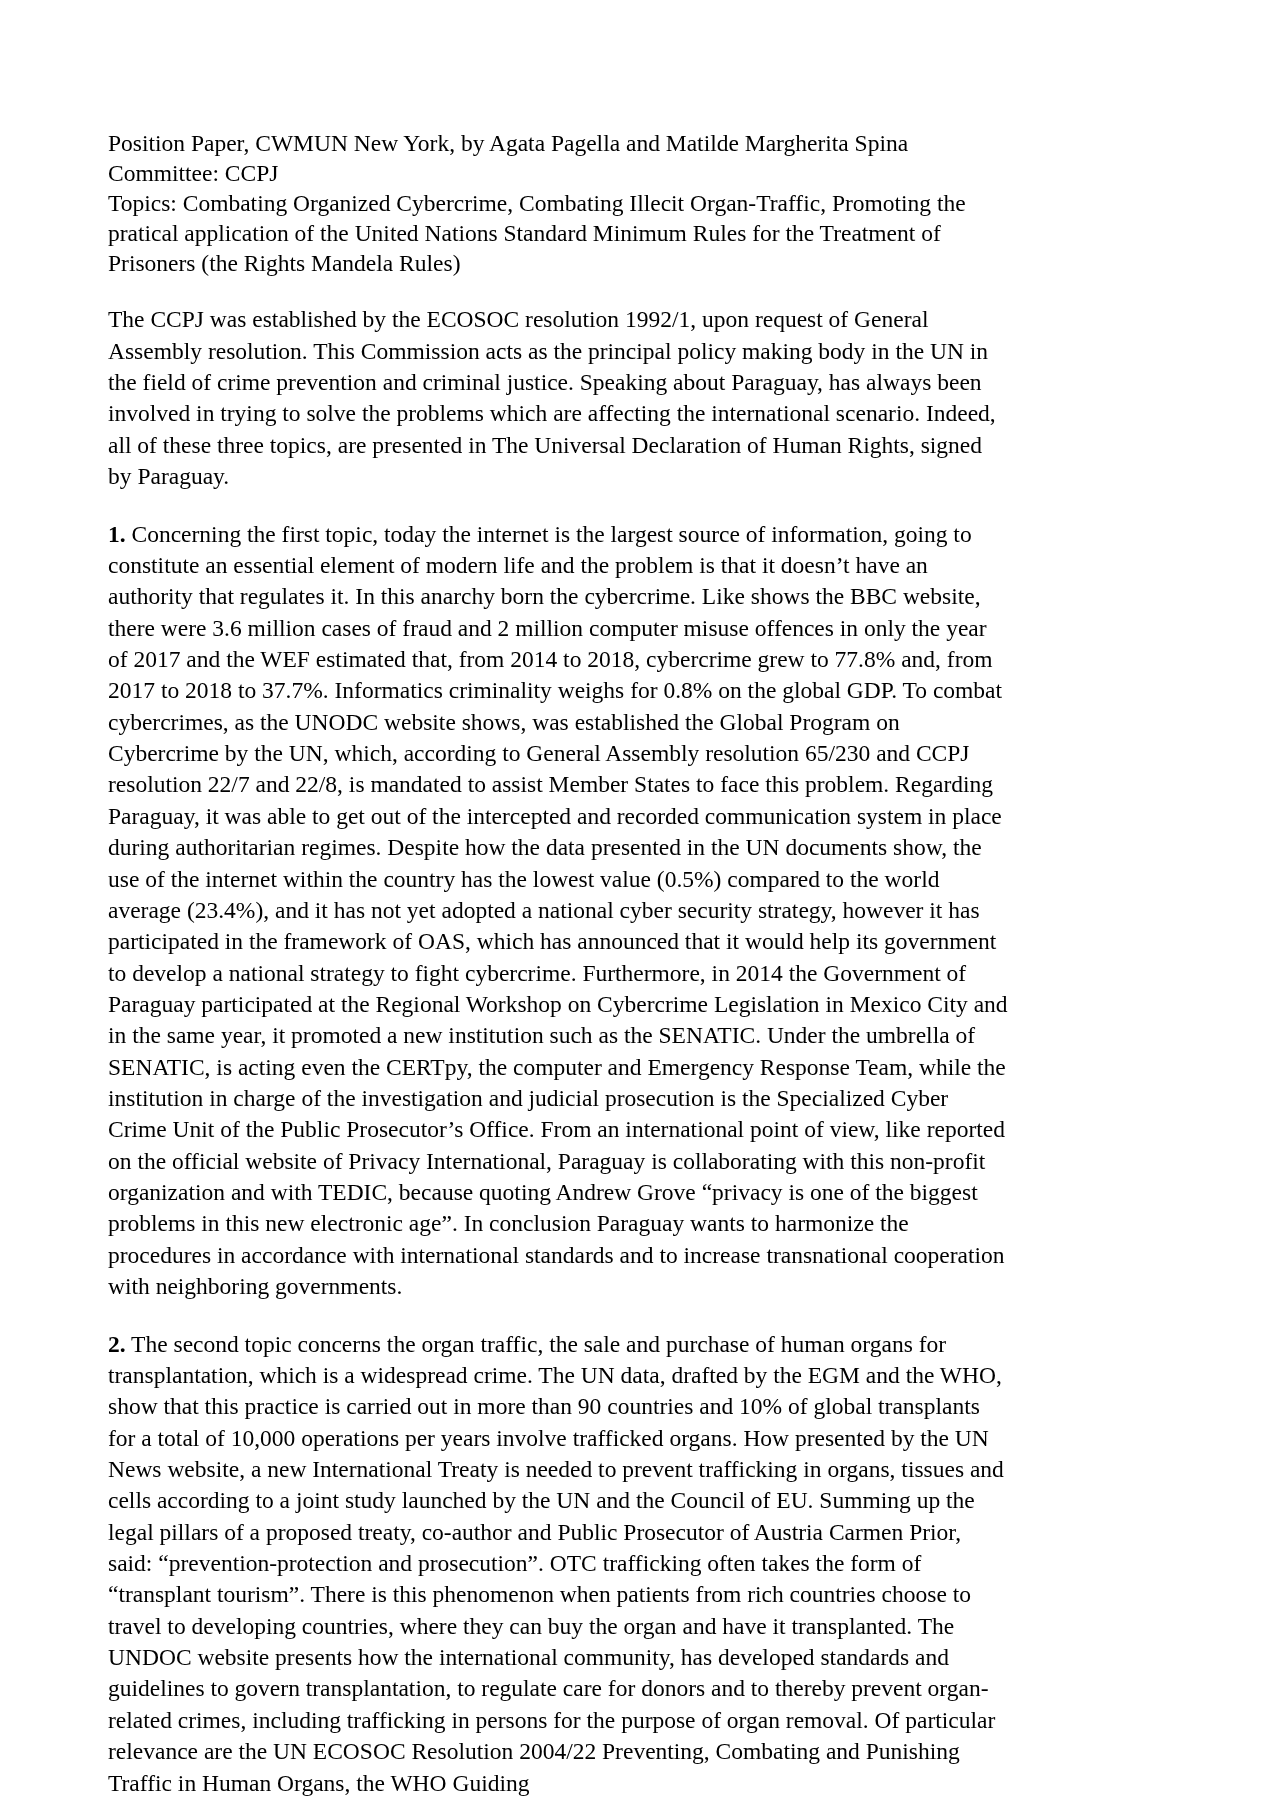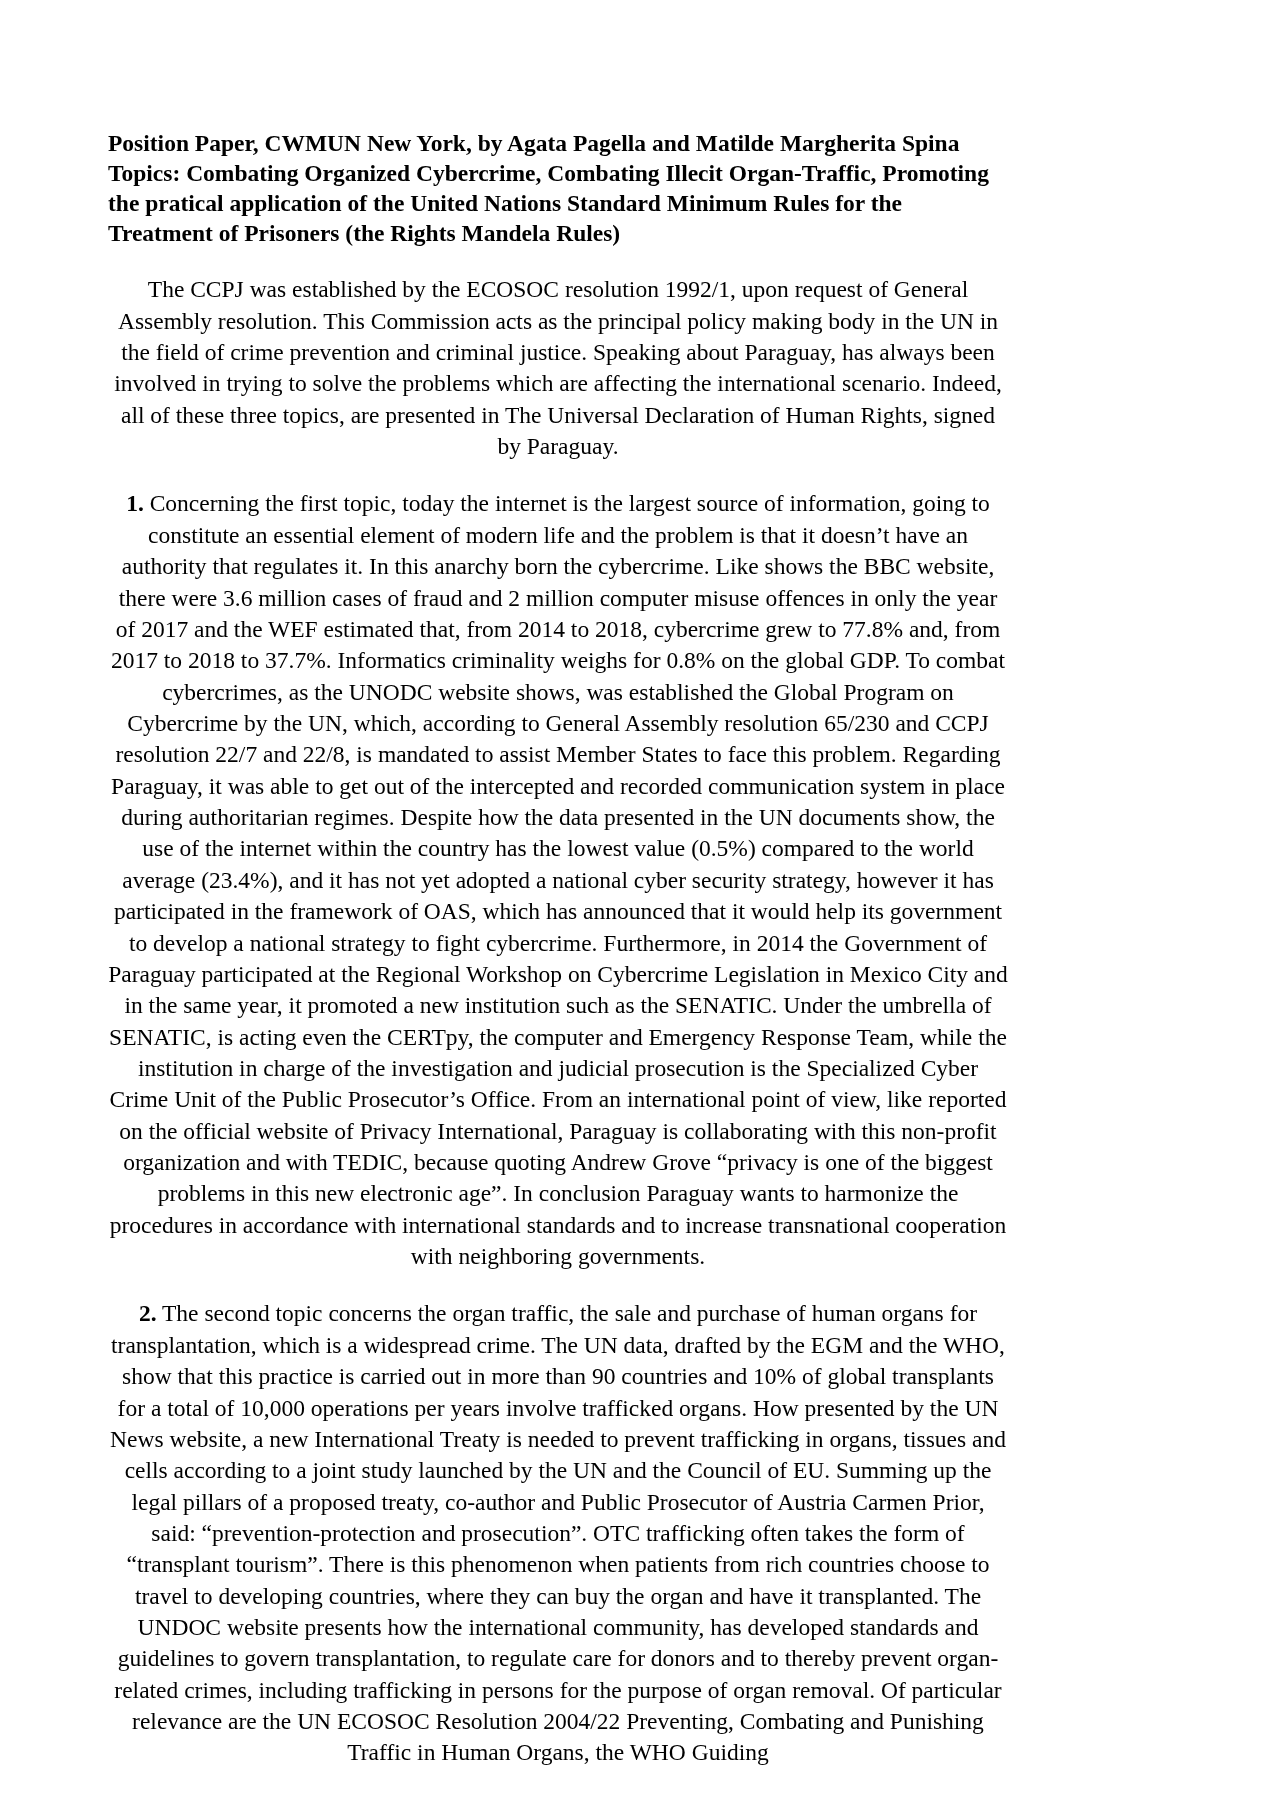--- a/index.html
+++ b/index.html
@@ -18,51 +18,52 @@
     width: 1280px;
     min-height: 1811px;
     box-sizing: border-box;
     padding: 128px 108px 60px 108px;
     background: #ffffff;
   }
   .doc-body {
     width: 900px;
   }
   .header-block {
-    font-weight: bold;
+    font-weight: normal;
     font-size: 23.5px;
     line-height: 1.28;
     margin: 0 0 26px 0;
     letter-spacing: 0.0px;
   }
   .header-block .hline {
     display: block;
   }
   p.para {
     font-size: 23.5px;
     line-height: 1.335;
     margin: 0 0 26px 0;
-    text-align: center;
+    text-align: left;
     white-space: normal;
   }
   p.para:last-child {
     margin-bottom: 0;
   }
   .num {
     font-weight: bold;
   }
 </style>
 </head>
 <body>
 
 <div class="page">
   <div class="doc-body">
 
     <div class="header-block">
       <span class="hline">Position Paper, CWMUN New York, by Agata Pagella and Matilde Margherita Spina</span>
+      <span class="hline">Committee: CCPJ</span>
       <span class="hline">Topics: Combating Organized Cybercrime, Combating Illecit Organ-Traffic, Promoting the pratical application of the United Nations Standard Minimum Rules for the Treatment of Prisoners (the Rights Mandela Rules)</span>
     </div>
 
     <p class="para">
       <span>The CCPJ was established by the ECOSOC resolution 1992/1, upon request of General Assembly resolution. This Commission acts as the principal policy making body in the UN in the field of crime prevention and criminal justice. Speaking about Paraguay, has always been involved in trying to solve the problems which are affecting the international scenario. Indeed, all of these three topics, are presented in The Universal Declaration of Human Rights, signed by Paraguay.</span>
     </p>
 
     <p class="para">
       <span class="num">1.</span><span> Concerning the first topic, today the internet is the largest source of information, going to constitute an essential element of modern life and the problem is that it doesn’t have an authority that regulates it. In this anarchy born the cybercrime. Like shows the BBC website, there were 3.6 million cases of fraud and 2 million computer misuse offences in only the year of 2017 and the WEF estimated that, from 2014 to 2018, cybercrime grew to 77.8% and, from 2017 to 2018 to 37.7%. Informatics criminality weighs for 0.8% on the global GDP. To combat cybercrimes, as the UNODC website shows, was established the Global Program on Cybercrime by the UN, which, according to General Assembly resolution 65/230 and CCPJ resolution 22/7 and 22/8, is mandated to assist Member States to face this problem. Regarding Paraguay, it was able to get out of the intercepted and recorded communication system in place during authoritarian regimes. Despite how the data presented in the UN documents show, the use of the internet within the country has the lowest value (0.5%) compared to the world average (23.4%), and it has not yet adopted a national cyber security strategy, however it has participated in the framework of OAS, which has announced that it would help its government to develop a national strategy to fight cybercrime. Furthermore, in 2014 the Government of Paraguay participated at the Regional Workshop on Cybercrime Legislation in Mexico City and in the same year, it promoted a new institution such as the SENATIC. Under the umbrella of SENATIC, is acting even the CERTpy, the computer and Emergency Response Team, while the institution in charge of the investigation and judicial prosecution is the Specialized Cyber Crime Unit of the Public Prosecutor’s Office. From an international point of view, like reported on the official website of Privacy International, Paraguay is collaborating with this non-profit organization and with TEDIC, because quoting Andrew Grove “privacy is one of the biggest problems in this new electronic age”. In conclusion Paraguay wants to harmonize the procedures in accordance with international standards and to increase transnational cooperation with neighboring governments.</span>
     </p>

